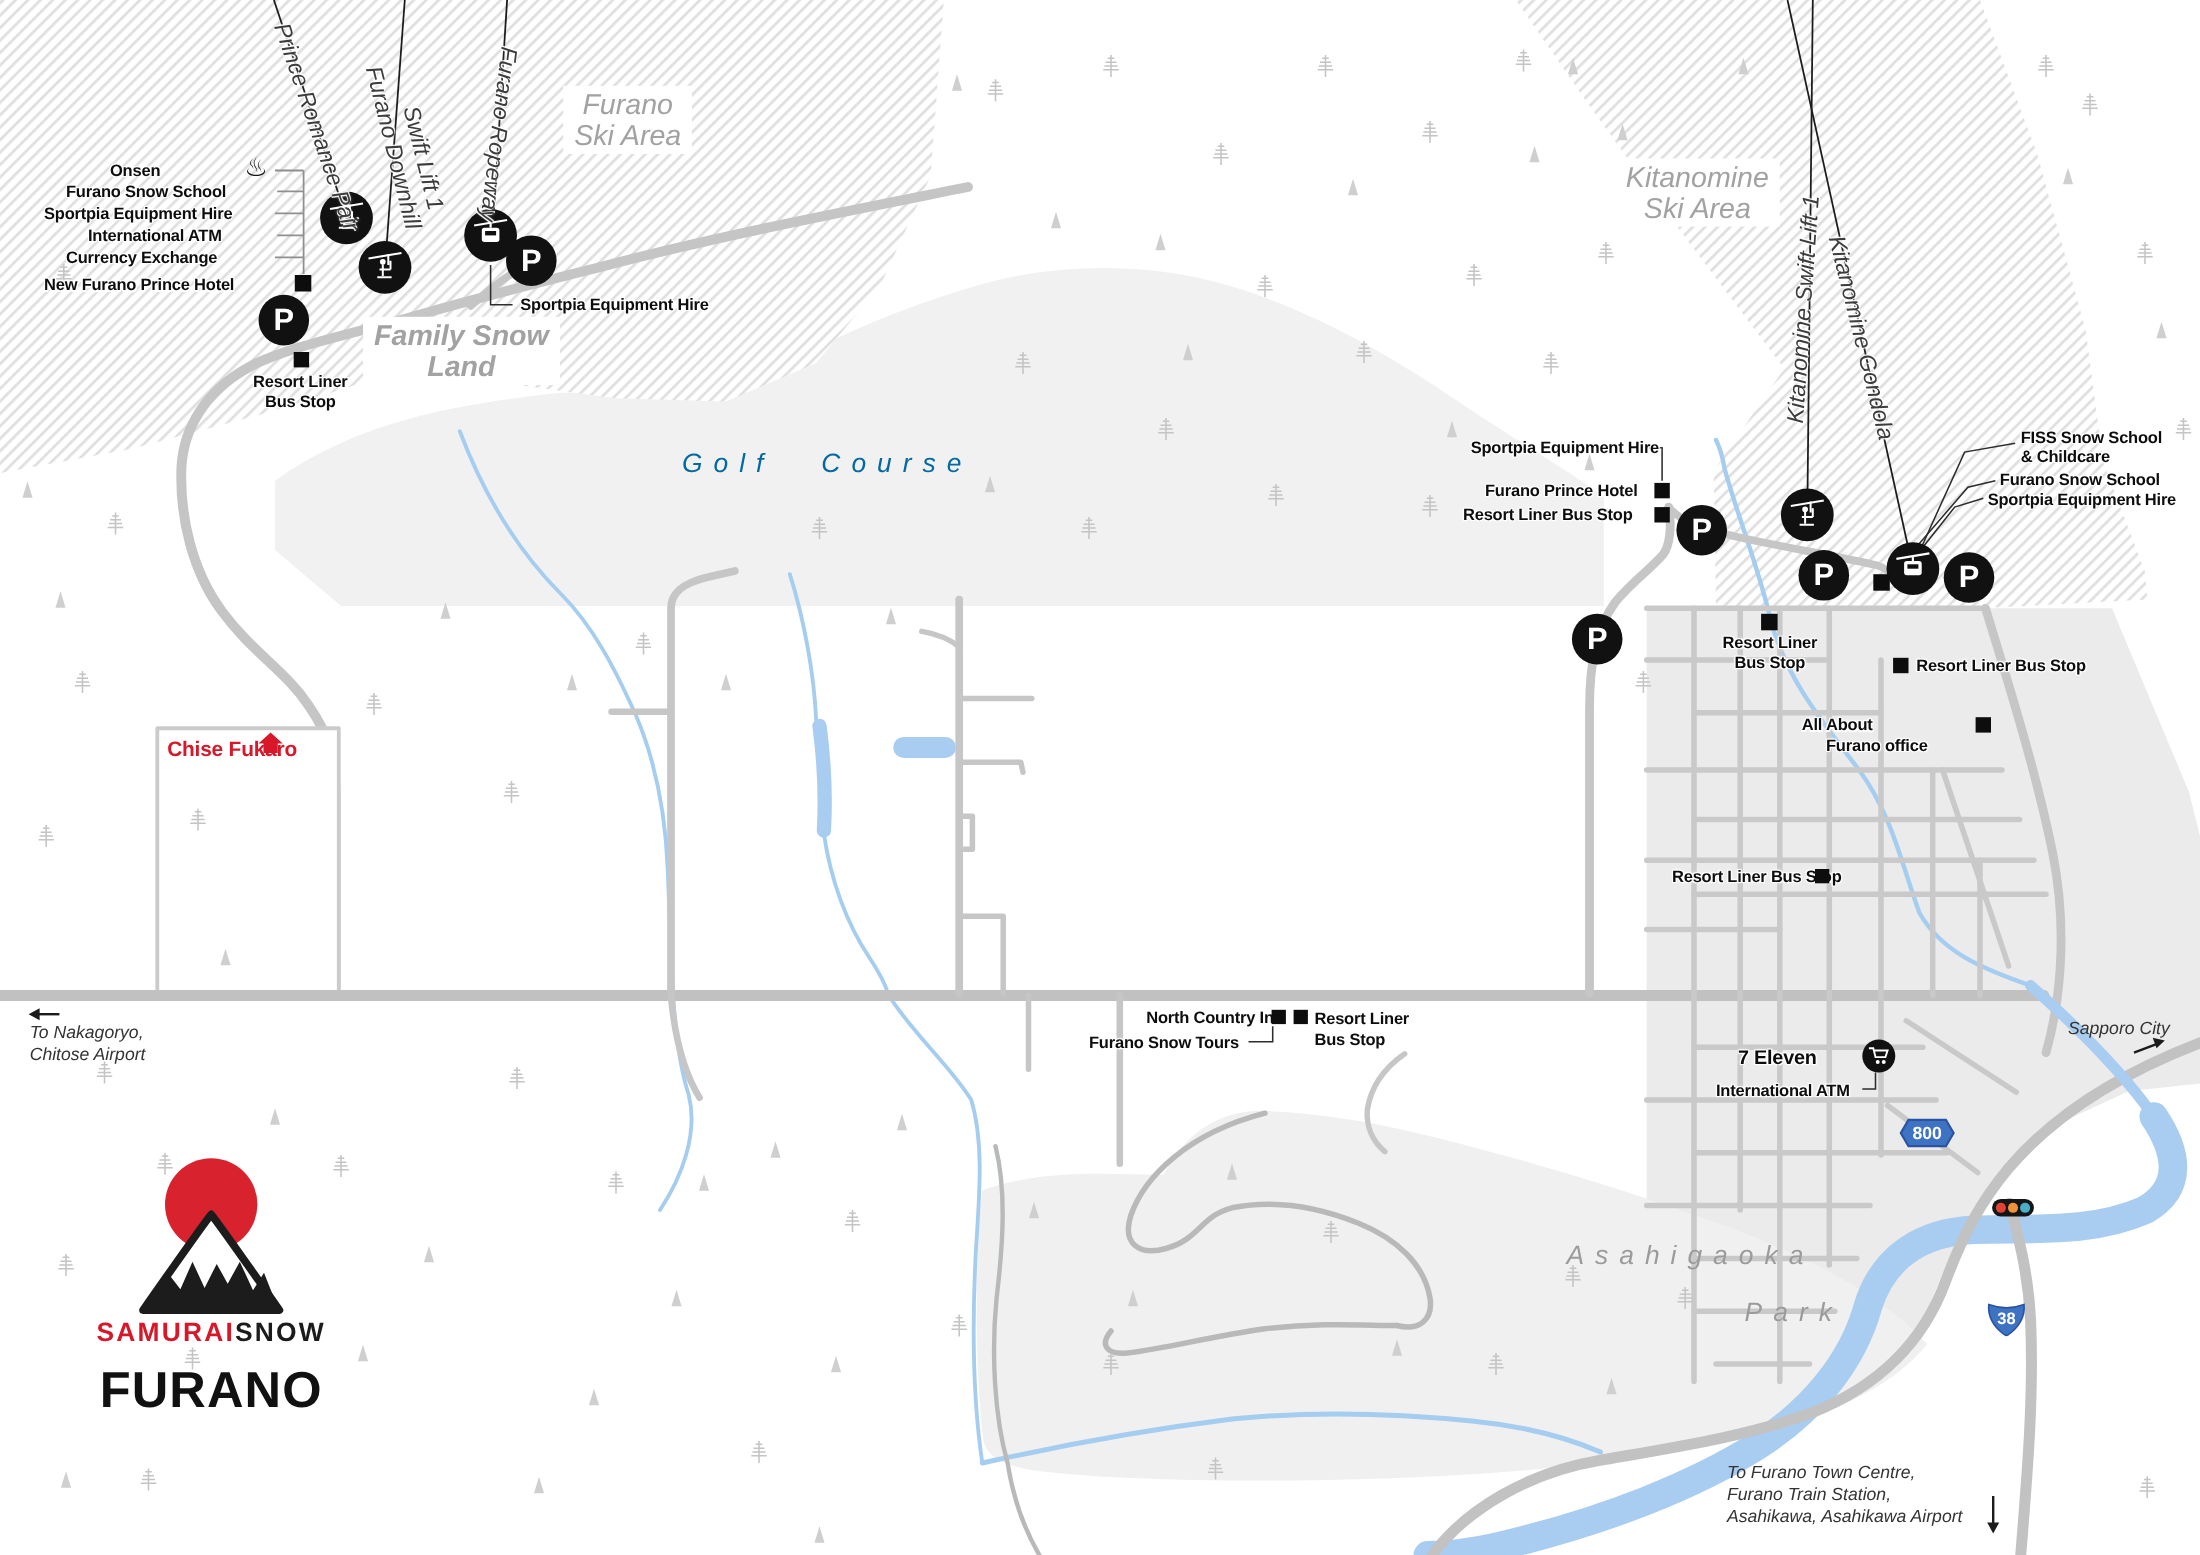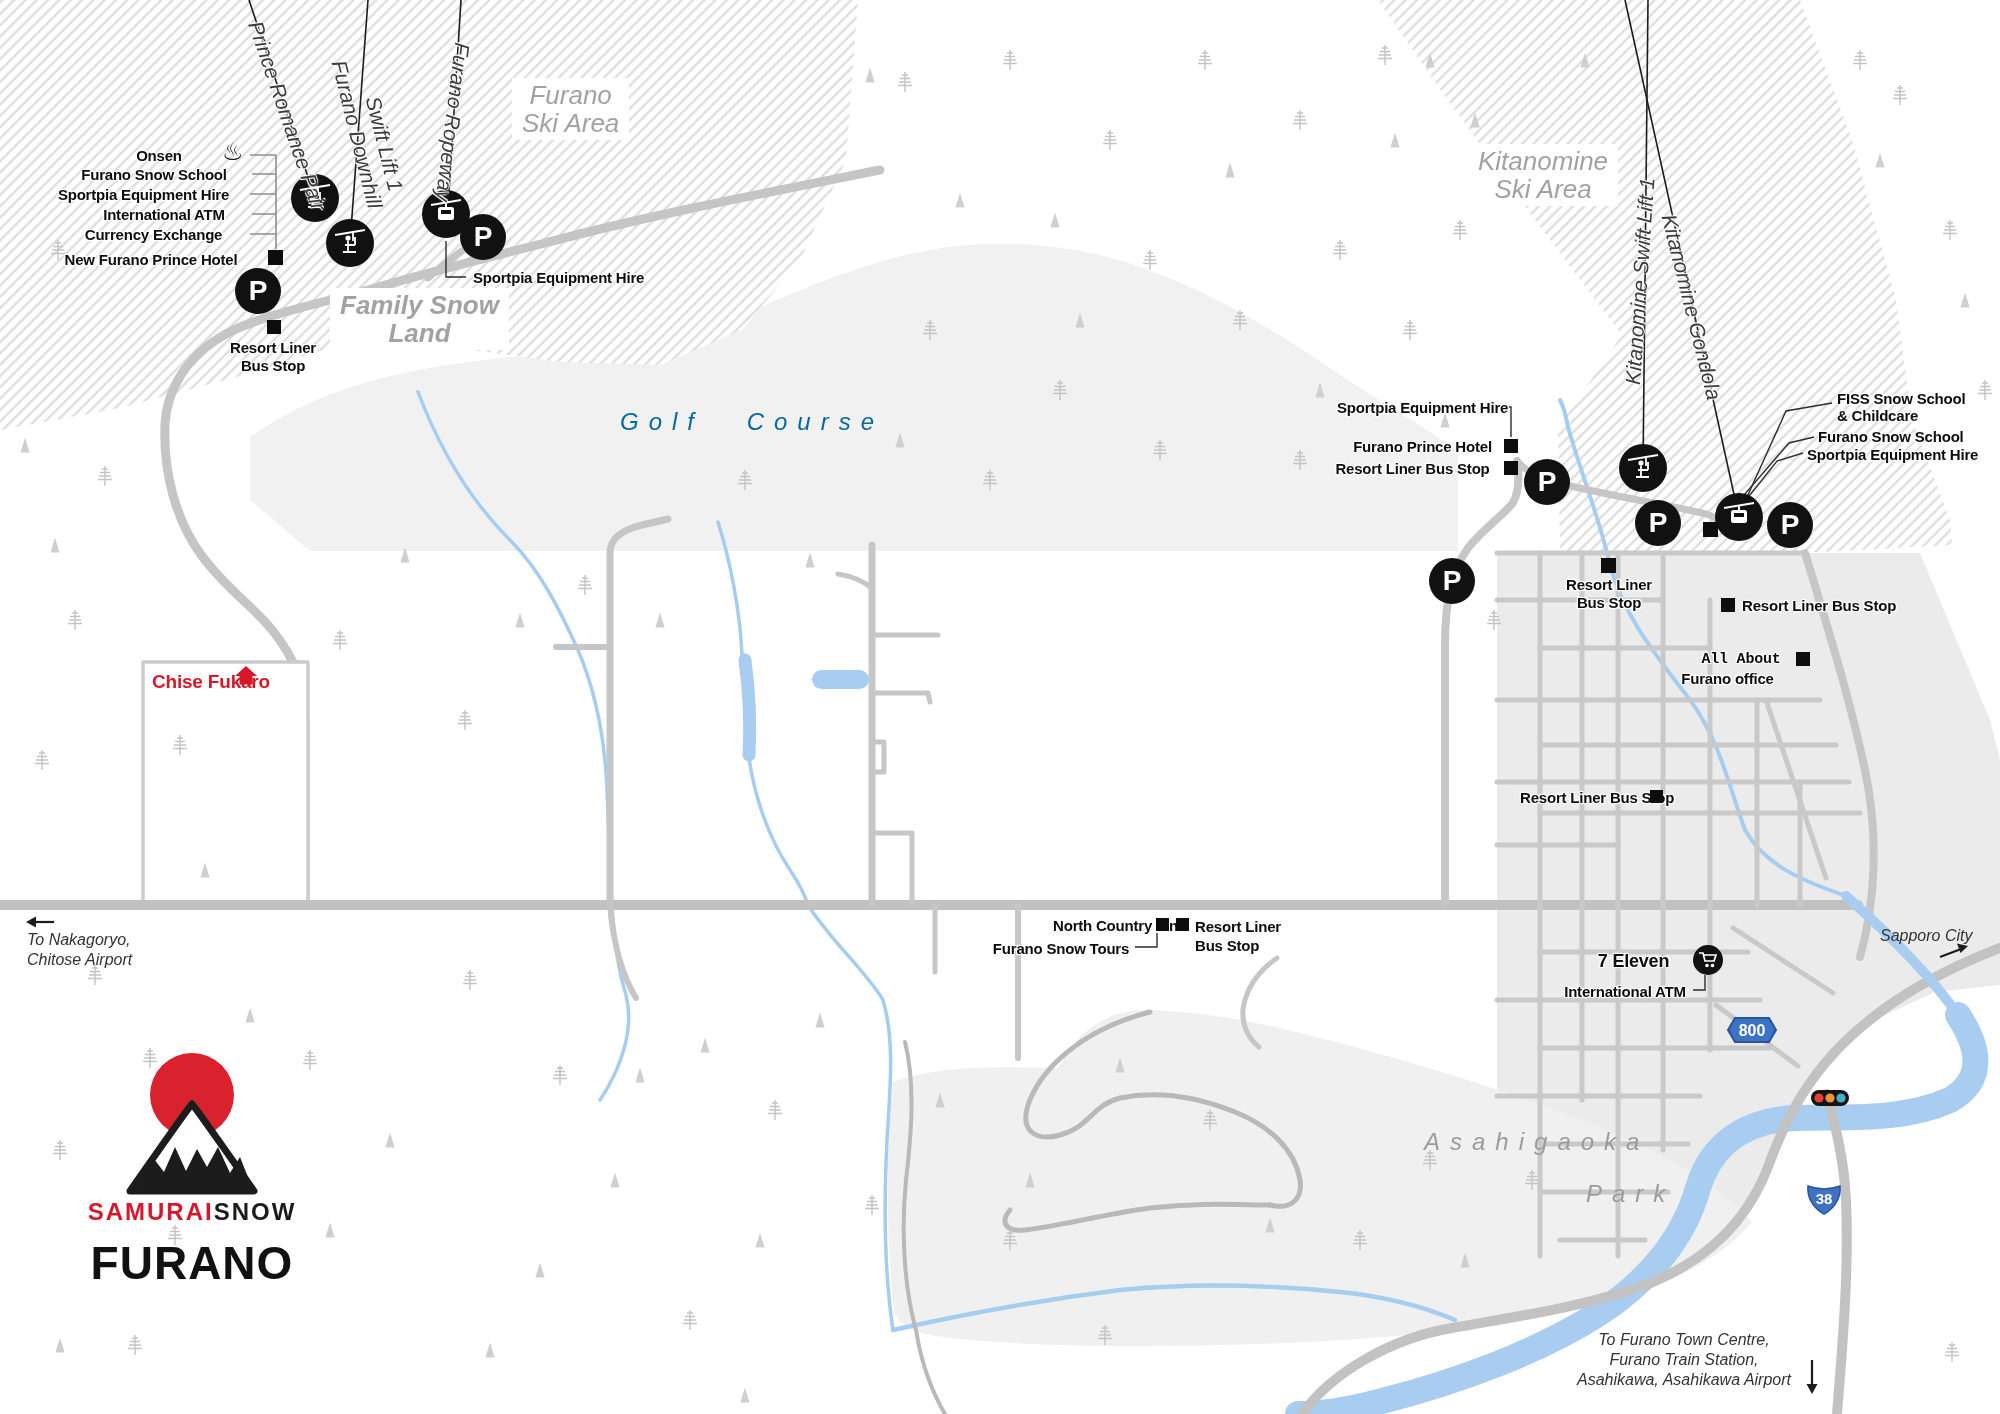--- a/index.html
+++ b/index.html
@@ -4,21 +4,21 @@
 <style>
   html,body{margin:0;padding:0;background:#fff;}
   #stage{position:relative;width:2000px;height:1414px;overflow:hidden;background:#fff;
          font-family:"Liberation Sans",sans-serif;}
   #map-svg{position:absolute;left:0;top:0;}
   .abs{position:absolute;}
   .poi{position:absolute;font:bold 15px "Liberation Sans",sans-serif;color:#0d0d0d;
        white-space:nowrap;letter-spacing:-0.2px;
        text-shadow:-1px -1px 0 #fff,1px -1px 0 #fff,-1px 1px 0 #fff,1px 1px 0 #fff,0 0 4px #fff;}
   .poi18{font-size:18px;}
-  .right{text-align:center;}
+  .right{text-align:left;}
   .center{text-align:center;}
   .area{position:absolute;font:italic 26px "Liberation Sans",sans-serif;color:#a2a2a3;
         text-align:center;white-space:nowrap;line-height:28px;}
   .plate{background:#fff;padding:3px 10px;}
   .spread{font-size:24px;letter-spacing:10px;word-spacing:26px;}
   .lift{position:absolute;font:italic 21px "Liberation Sans",sans-serif;color:#3c3c3c;
         white-space:nowrap;transform-origin:0 0;
         text-shadow:-1px -1px 0 rgba(255,255,255,.9),1px 1px 0 rgba(255,255,255,.9),0 0 3px rgba(255,255,255,.9);}
   .dir{position:absolute;font:italic 16px "Liberation Sans",sans-serif;color:#333;
        white-space:nowrap;line-height:20px;}
@@ -346,21 +346,21 @@
 <div class="poi" style="left:1807px;top:446px;">Sportpia Equipment Hire</div>
 <div class="sq" style="left:1703px;top:522px;width:15px;height:15px;"></div>
 
 <div class="sq" style="left:1601px;top:558px;width:15px;height:15px;"></div>
 <div class="poi center" style="left:1559px;top:576px;width:100px;line-height:18px;">
   <div>Resort Liner</div>
       <div>Bus Stop</div>
 </div>
 <div class="sq" style="left:1721px;top:598px;width:14px;height:14px;"></div>
 <div class="poi" style="left:1742px;top:597px;">Resort Liner Bus Stop</div>
-<div class="poi right" style="left:1690px;top:651px;width:102px;font-family:Liberation Mono, monospace;">All About</div>
+<div class="poi right" style="left:1638px;top:651px;width:102px;">All About</div>
 <div class="sq" style="left:1796px;top:652px;width:14px;height:14px;"></div>
 <div class="poi right" style="left:1660px;top:670px;width:135px;">Furano office</div>
 <div class="poi right" style="left:1520px;top:789px;width:125px;">Resort Liner Bus Stop</div>
 <div class="sq" style="left:1650px;top:790px;width:13px;height:13px;"></div>
 
 <div class="poi right" style="left:1042px;top:917px;width:147px;">North Country Inn</div>
 <div class="sq" style="left:1156px;top:918px;width:13px;height:13px;"></div>
 <div class="sq" style="left:1176px;top:918px;width:13px;height:13px;"></div>
 <div class="poi" style="left:1195px;top:917px;line-height:19px;">
   <div>Resort Liner</div>

